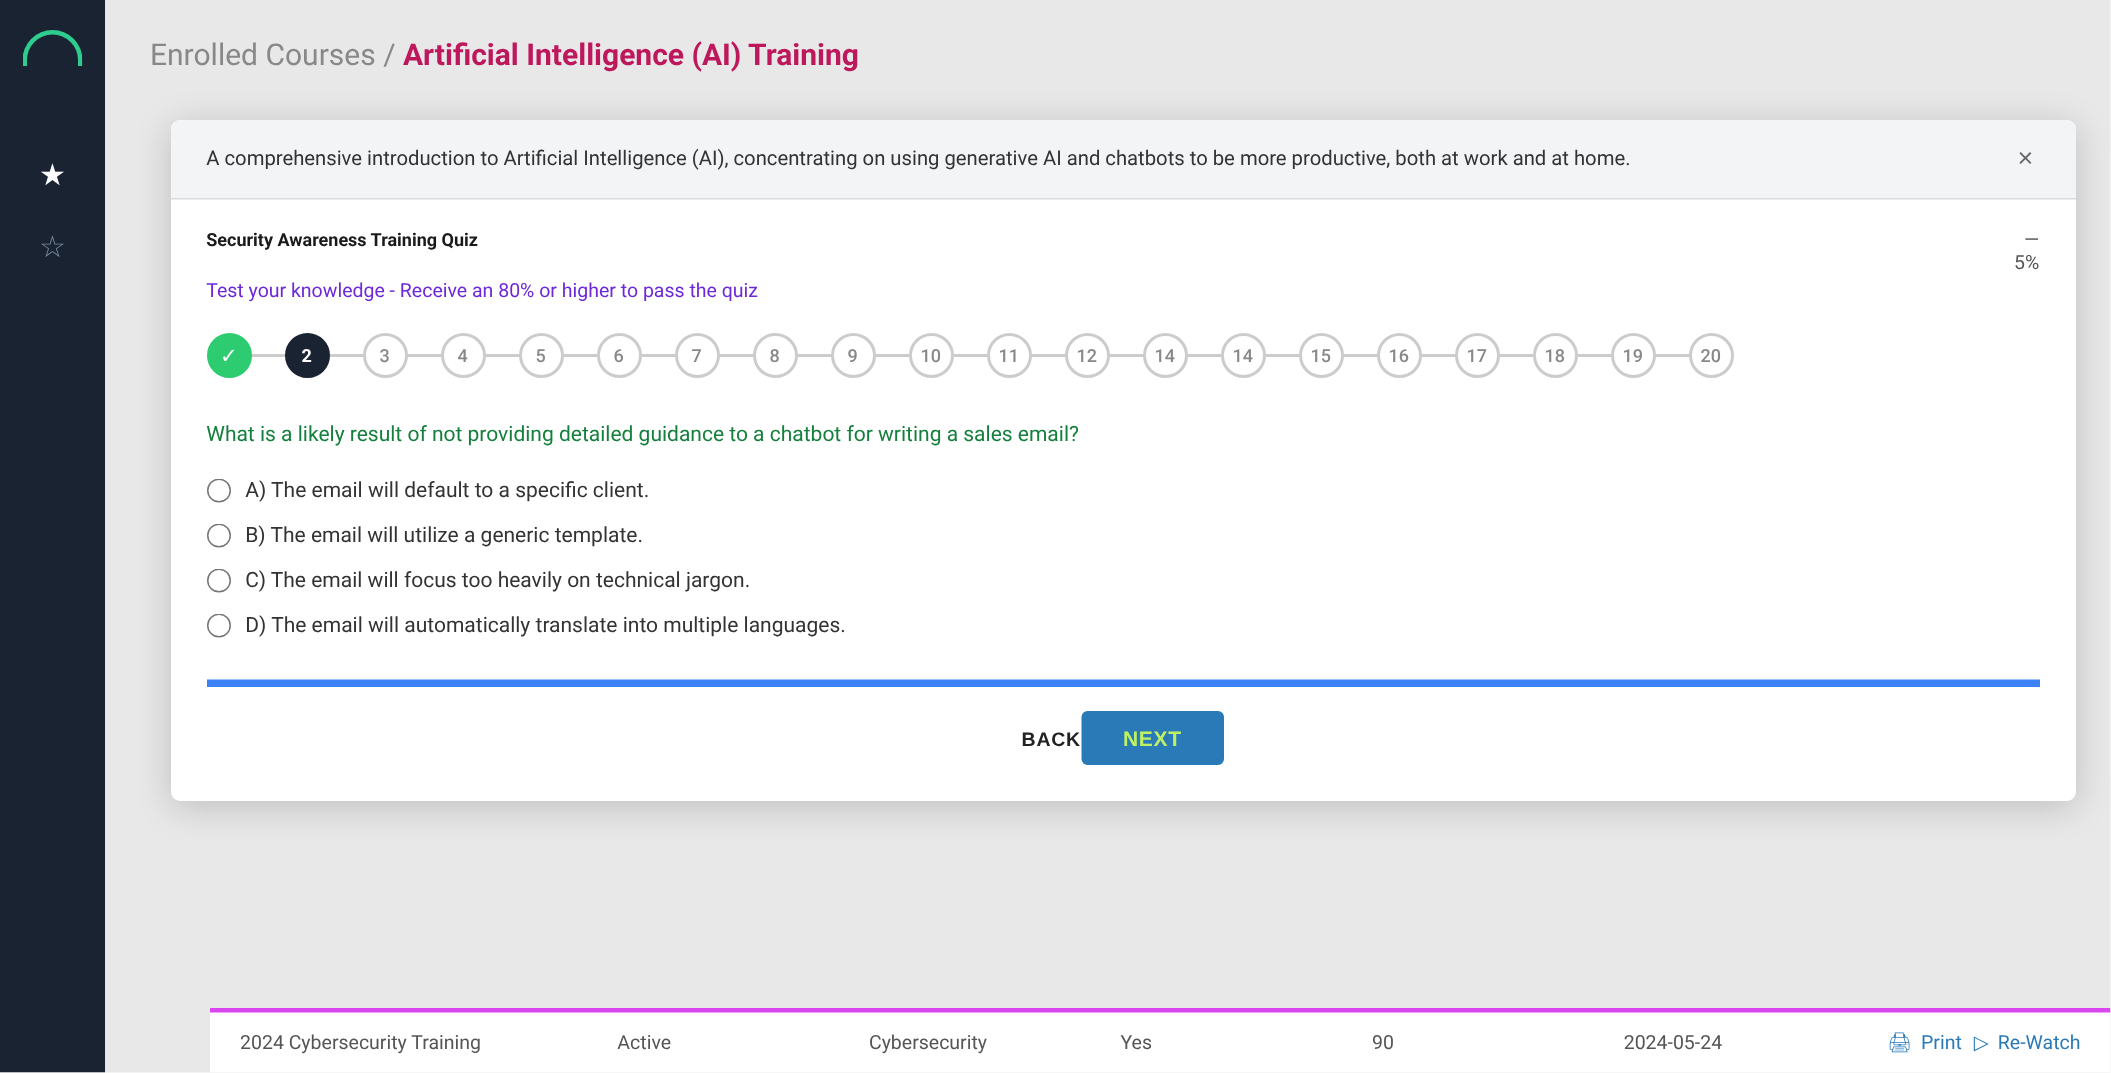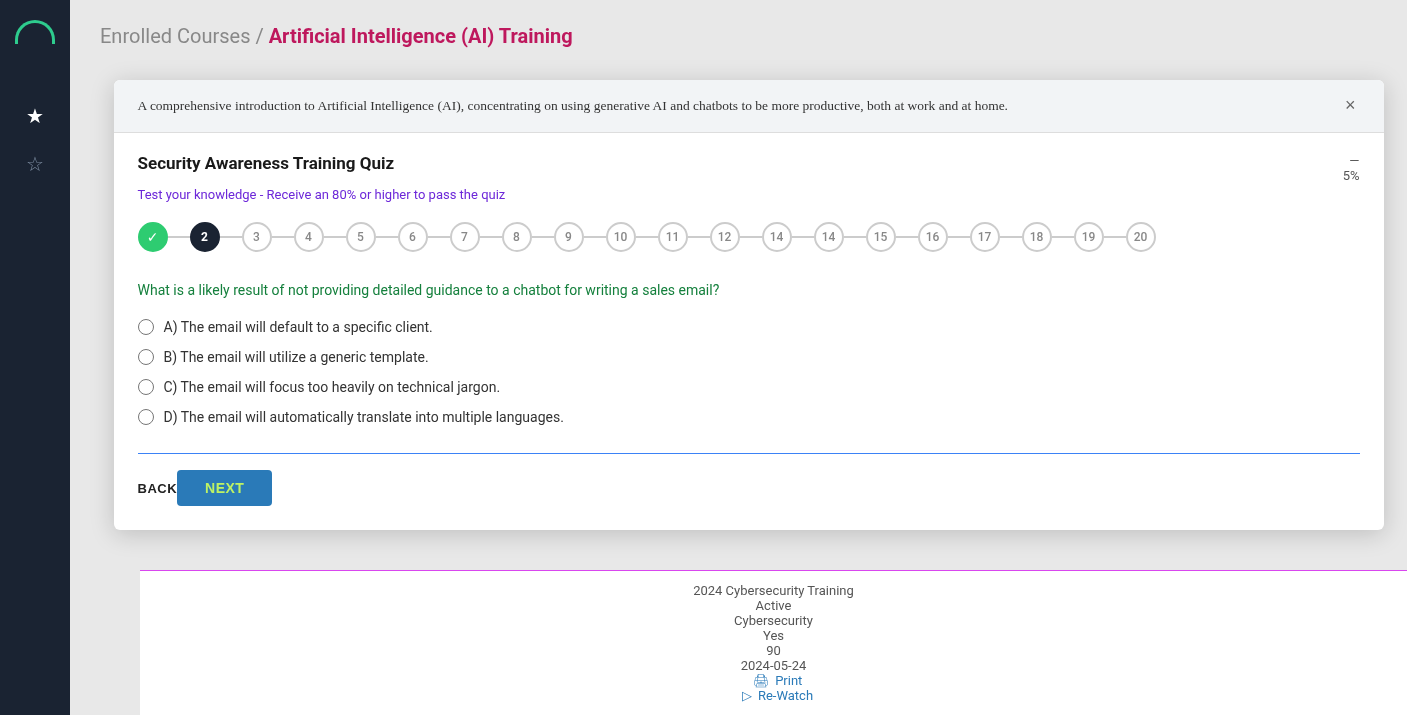--- a/index.html
+++ b/index.html
@@ -62,28 +62,27 @@
       font-weight: 700;
     }
 
     
     .bg-table-row {
       position: absolute;
       bottom: 0;
       left: 70px;
       right: 0;
       background: #fff;
-      border-top: 1px solid #d946ef;
+      border-top: 3px solid #d946ef;
       display: flex;
       align-items: center;
       padding: 12px 20px;
       font-size: 13px;
       color: #444;
       gap: 0;
-      flex-direction: column;
     }
     .bg-table-cell {
       flex: 1;
       color: #555;
     }
     .bg-table-cell.name { flex: 1.5; }
     .bg-table-cell.action {
       display: flex;
       align-items: center;
       gap: 6px;
@@ -122,21 +121,20 @@
       display: flex;
       justify-content: space-between;
       align-items: flex-start;
       border-bottom: 1px solid #ddd;
     }
     .modal-banner-text {
       font-size: 13.5px;
       color: #333;
       line-height: 1.5;
       max-width: 90%;
-      font-family: Liberation Serif, serif;
     }
     .modal-close {
       background: none;
       border: none;
       font-size: 18px;
       color: #666;
       cursor: pointer;
       padding: 0 4px;
       line-height: 1;
     }
@@ -147,21 +145,21 @@
     }
 
     
     .quiz-header {
       display: flex;
       justify-content: space-between;
       align-items: flex-start;
       margin-bottom: 4px;
     }
     .quiz-title {
-      font-size: 17px;
+      font-size: 12px;
       font-weight: 700;
       color: #1a1a1a;
     }
     .quiz-percent {
       font-size: 13px;
       color: #555;
       text-align: right;
     }
     .quiz-subtitle {
       font-size: 13px;
@@ -234,25 +232,25 @@
     .answer-option input[type="radio"] {
       width: 16px;
       height: 16px;
       cursor: pointer;
       accent-color: #2a7ab8;
     }
 
     
     .modal-footer {
       display: flex;
-      justify-content: flex-start;
+      justify-content: center;
       align-items: center;
       margin-top: 28px;
       padding-top: 16px;
-      border-top: 1px solid #3b82f6;
+      border-top: 5px solid #3b82f6;
     }
     .btn-back {
       background: none;
       border: none;
       font-size: 13px;
       font-weight: 700;
       color: #222;
       cursor: pointer;
       letter-spacing: 0.5px;
       padding: 8px 0;

